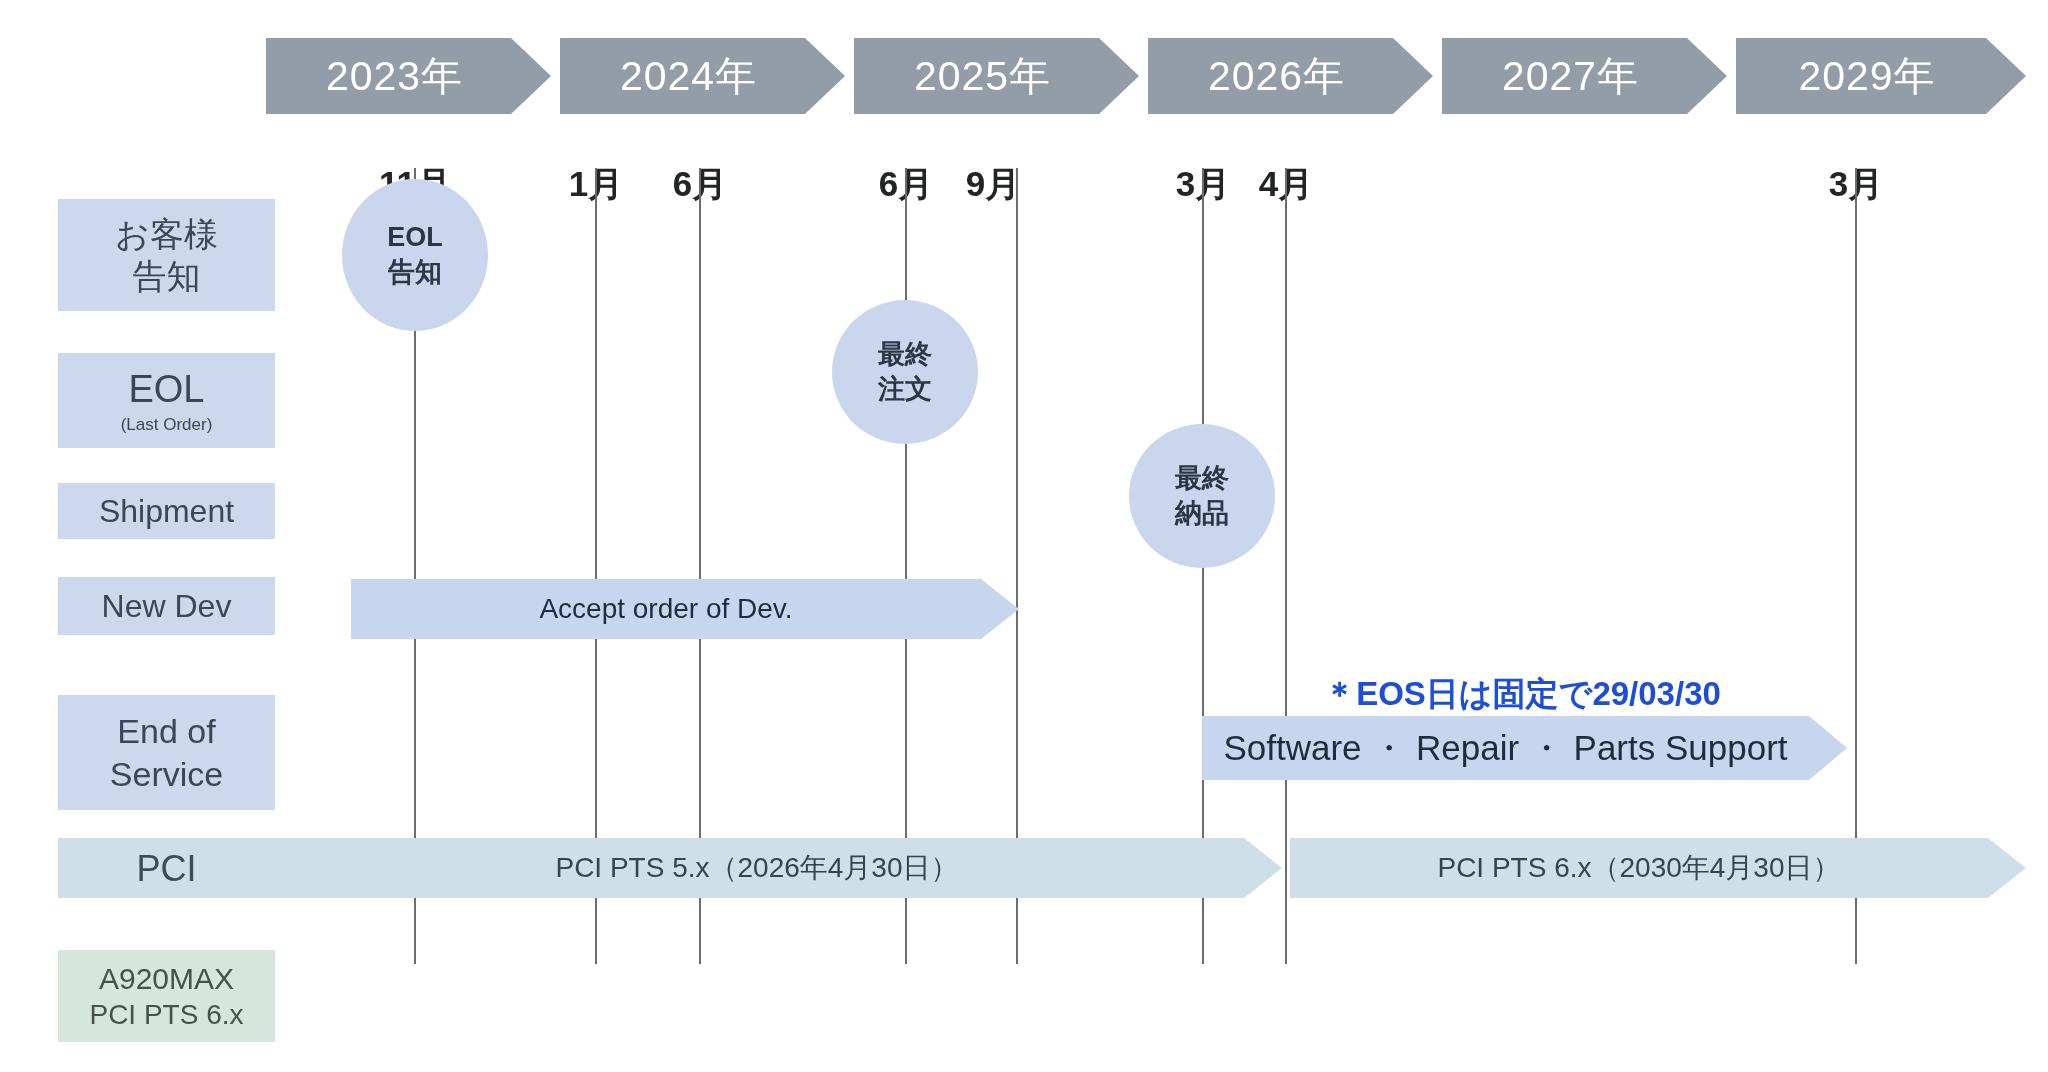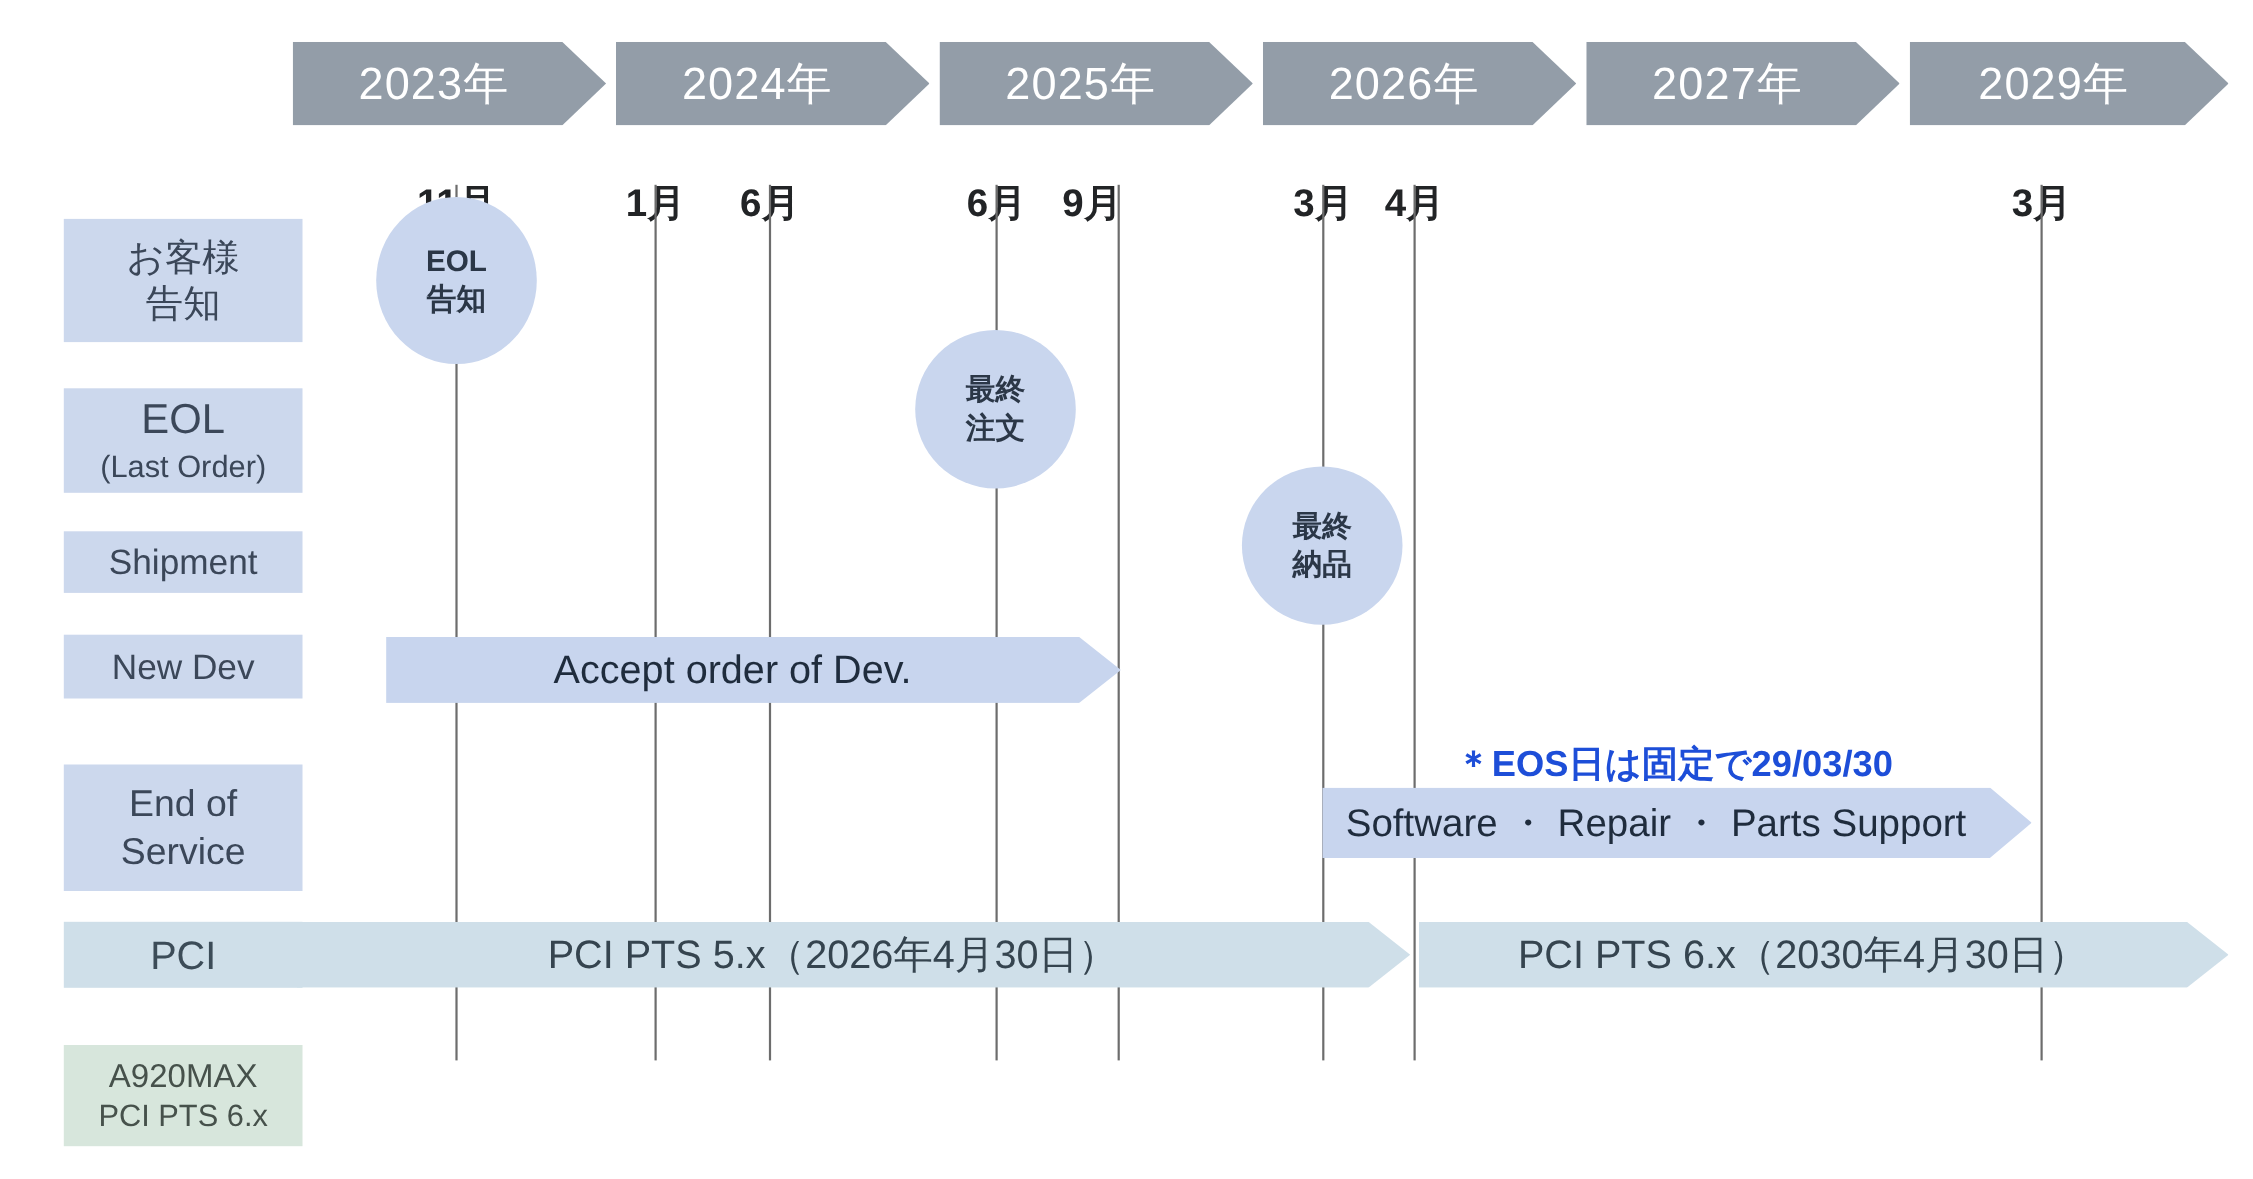--- a/index.html
+++ b/index.html
@@ -33,39 +33,39 @@
     background:#6d6d6d;z-index:1;
   }
   
   .rowlab{
     position:absolute;left:58px;width:217px;
     background:#ccd8ed;color:#3b4759;
     display:flex;flex-direction:column;align-items:center;justify-content:center;
     z-index:2;text-align:center;line-height:1.25;
     font-size:34px;
   }
-  .rowlab .sub{font-size:28px;}
+  .rowlab .sub{font-size:17px;}
   .rowlab.pci-style{background:#cfdfe9;color:#3c4c58;font-size:36px;}
   .rowlab.green-style{background:#d7e6dc;color:#46514b;font-size:30px;}
   .rowlab.green-style .l2{font-size:28px;}
   
   .circ{
     position:absolute;width:146px;
     background:#c9d6ee;border-radius:50%;
     display:flex;flex-direction:column;align-items:center;justify-content:center;
     z-index:3;color:#2b3747;font-weight:600;font-size:27px;line-height:1.3;
     text-align:center;
   }
   
   .bar{
     position:absolute;z-index:2;
     display:flex;align-items:center;justify-content:center;
     clip-path:polygon(0 0, calc(100% - 38px) 0, 100% 50%, calc(100% - 38px) 100%, 0 100%);
     padding-right:38px;box-sizing:border-box;
-    font-size:36px;
+    font-size:28px;
   }
   .bar.blue{background:#c8d5ee;color:#1f2c3d;font-weight:500;}
   .bar.pci{background:#cfdfe9;color:#35444f;font-weight:500;}
   .bar.green{background:#d7e6dc;color:#37403a;font-weight:500;}
   
   .note{
     position:absolute;left:1222px;width:600px;top:672px;height:40px;
     text-align:center;font-size:33px;color:#1d4ed8;font-weight:700;
     z-index:2;white-space:nowrap;
   }

